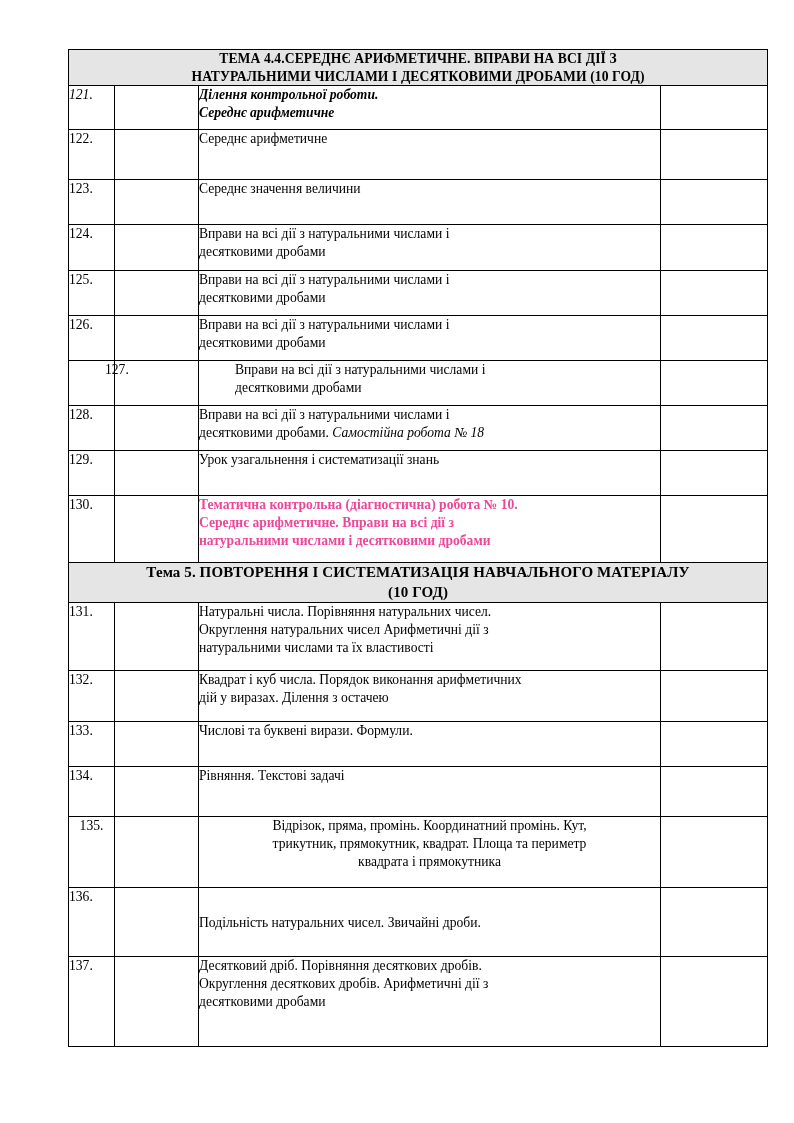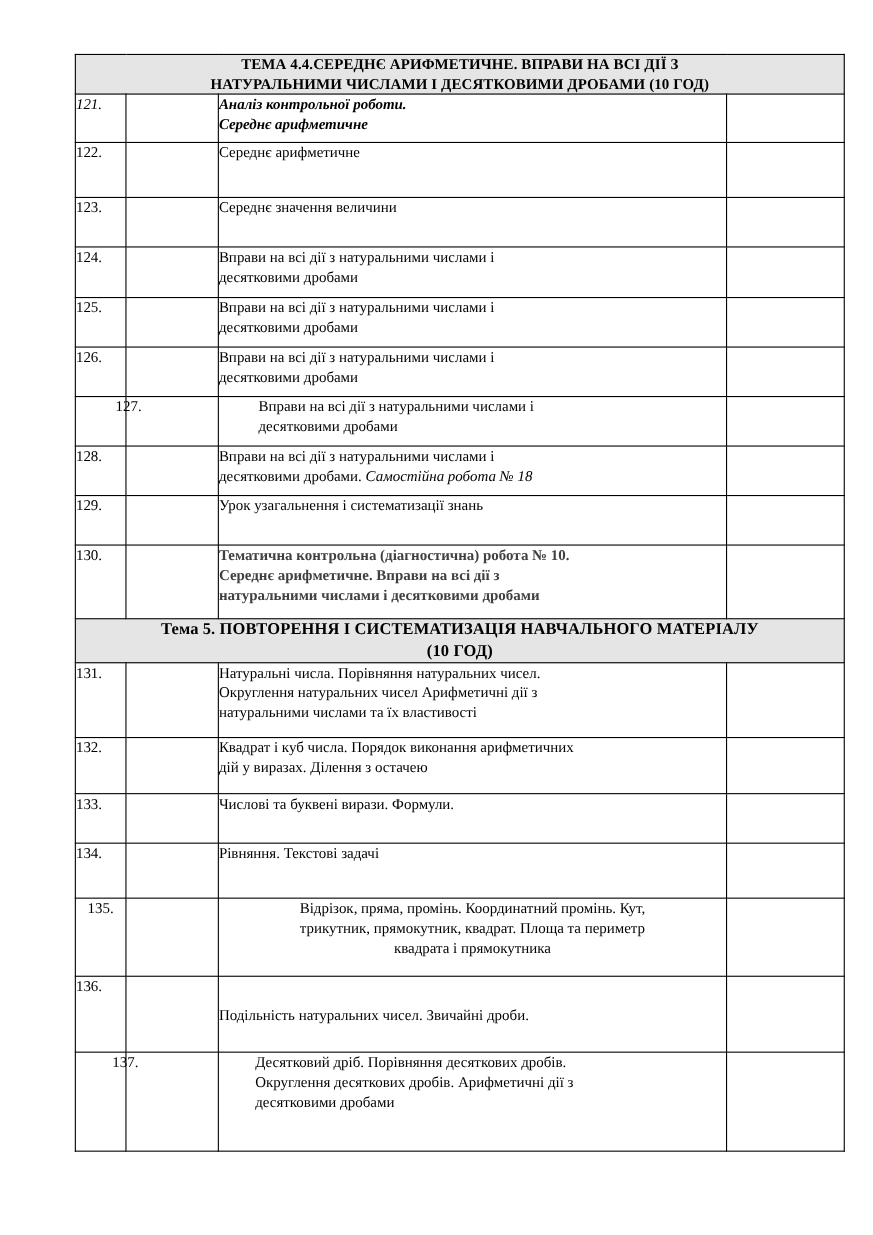--- a/index.html
+++ b/index.html
@@ -60,42 +60,42 @@
     white-space: nowrap;
   }
   td.date { }
   td.topic {
     padding: 5px 4px 2px 8px;
   }
   td.note { }
 
   td.topic .l { display: block; }
   td.topic.bold { font-weight: bold; }
-  td.topic.red  { color: #404040; font-weight: bold; }
+  td.topic.red  { color: #ec4899; font-weight: bold; }
   td.topic .ital { font-style: italic; }
   td.topic.vmid  { vertical-align: middle; padding-top: 0; padding-bottom: 0; }
 
   
   tr.r121 td { height: 43px; font-style: italic; }
   tr.r122 td { height: 49px; }
   tr.r123 td { height: 44px; }
   tr.r124 td { height: 45px; margin-left: 48px; }
   tr.r125 td { height: 44px; }
   tr.r126 td { height: 44px; }
   tr.r127 td { height: 44px; padding-left: 36px; }
   tr.r128 td { height: 44px; }
   tr.r129 td { height: 44px; }
   tr.r130 td { height: 66px; }
   tr.r131 td { height: 67px; }
   tr.r132 td { height: 50px; }
   tr.r133 td { height: 44px; }
   tr.r134 td { height: 49px; }
   tr.r135 td { height: 70px; text-align: center; }
   tr.r136 td { height: 68px; }
-  tr.r137 td { height: 89px; padding-left: 33px; }
+  tr.r137 td { height: 89px; }
 </style>
 </head>
 <body>
 
 <div class="page">
   <table class="plan">
     <colgroup>
       <col class="c-num">
         <col class="c-date">
         <col class="c-topic">
@@ -107,21 +107,21 @@
         <td class="section" colspan="4">
           <span class="ln">ТЕМА 4.4.СЕРЕДНЄ АРИФМЕТИЧНЕ. ВПРАВИ НА ВСІ ДІЇ З</span>
           <span class="ln">НАТУРАЛЬНИМИ ЧИСЛАМИ І ДЕСЯТКОВИМИ ДРОБАМИ (10 ГОД)</span>
         </td>
       </tr>
 
       <tr class="r121">
         <td class="num">121.</td>
         <td class="date"></td>
         <td class="topic bold">
-          <span class="l">Аналіз контрольної роботи.</span>
+          <span class="l">Ділення контрольної роботи.</span>
           <span class="l">Середнє арифметичне</span>
         </td>
         <td class="note"></td>
       </tr>
 
       <tr class="r122">
         <td class="num">122.</td>
         <td class="date"></td>
         <td class="topic">
           <span class="l">Середнє арифметичне</span>

